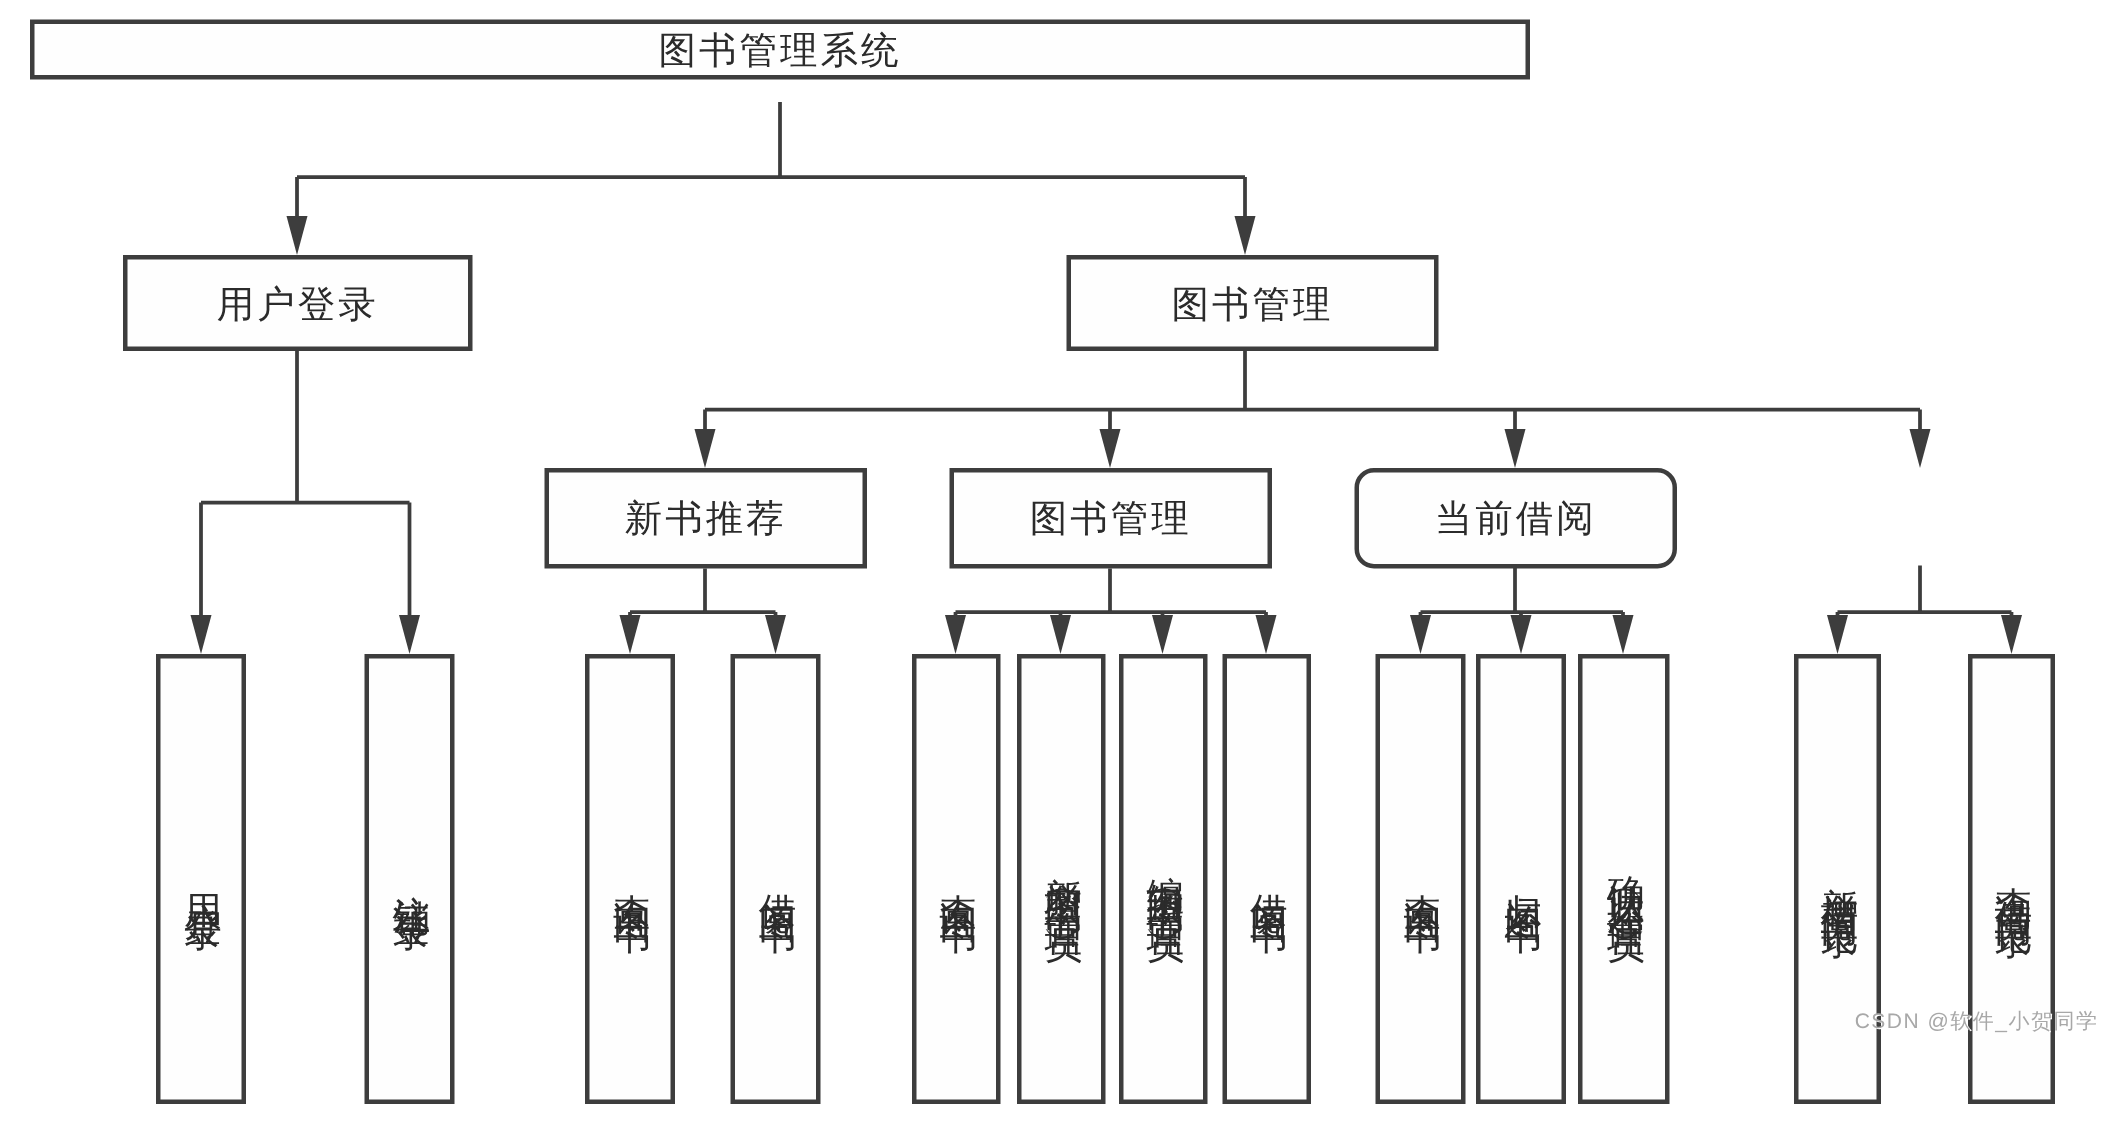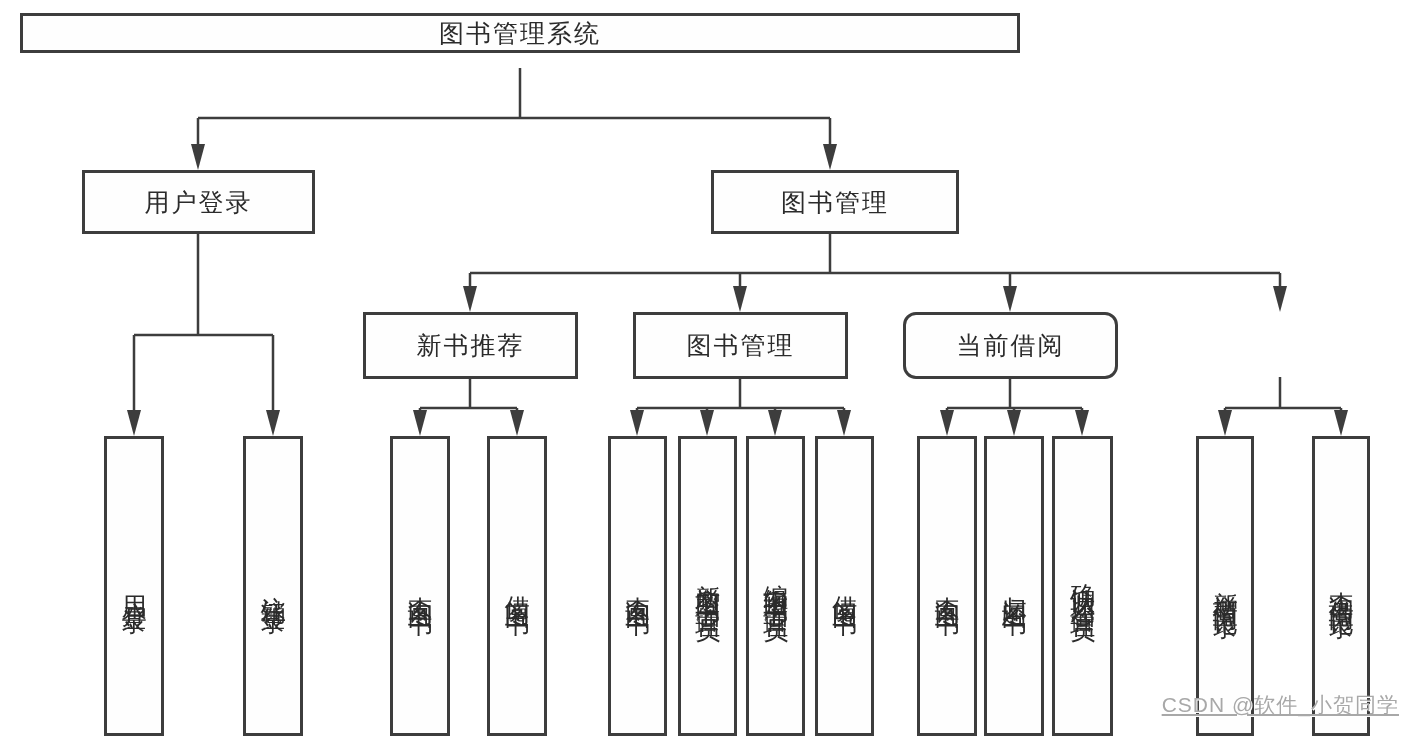--- a/index.html
+++ b/index.html
@@ -49,26 +49,25 @@
     writing-mode: vertical-rl;
     text-orientation: mixed;
     font-size: 25px;
     letter-spacing: 5px;
     line-height: 1.1;
     white-space: normal;
   }
   .watermark {
     position: absolute;
     right: 6px;
-    top: 691px;
-    font-size: 21px;
+    top: 672px;
+    font-size: 14px;
     letter-spacing: 1px;
     color: var(--watermark, #a8a8a8);
     text-shadow: 1px 1px 0 #ffffff;
-    text-decoration: underline;
   }
   .stroke { stroke: var(--line, #3d3d3d); stroke-width: 2.5; fill: none; }
   .arrow  { fill: var(--line, #3d3d3d); stroke: none; }
 </style>
 </head>
 <body>
 
 <div id="canvas" style="--bg: #ffffff; --line: #3d3d3d; --box-fill: #fefefe; --text: #2b2b2b; --watermark: #a8a8a8;">
 
   <svg id="connectors" viewBox="0 0 1405 747" xmlns="http://www.w3.org/2000/svg">

